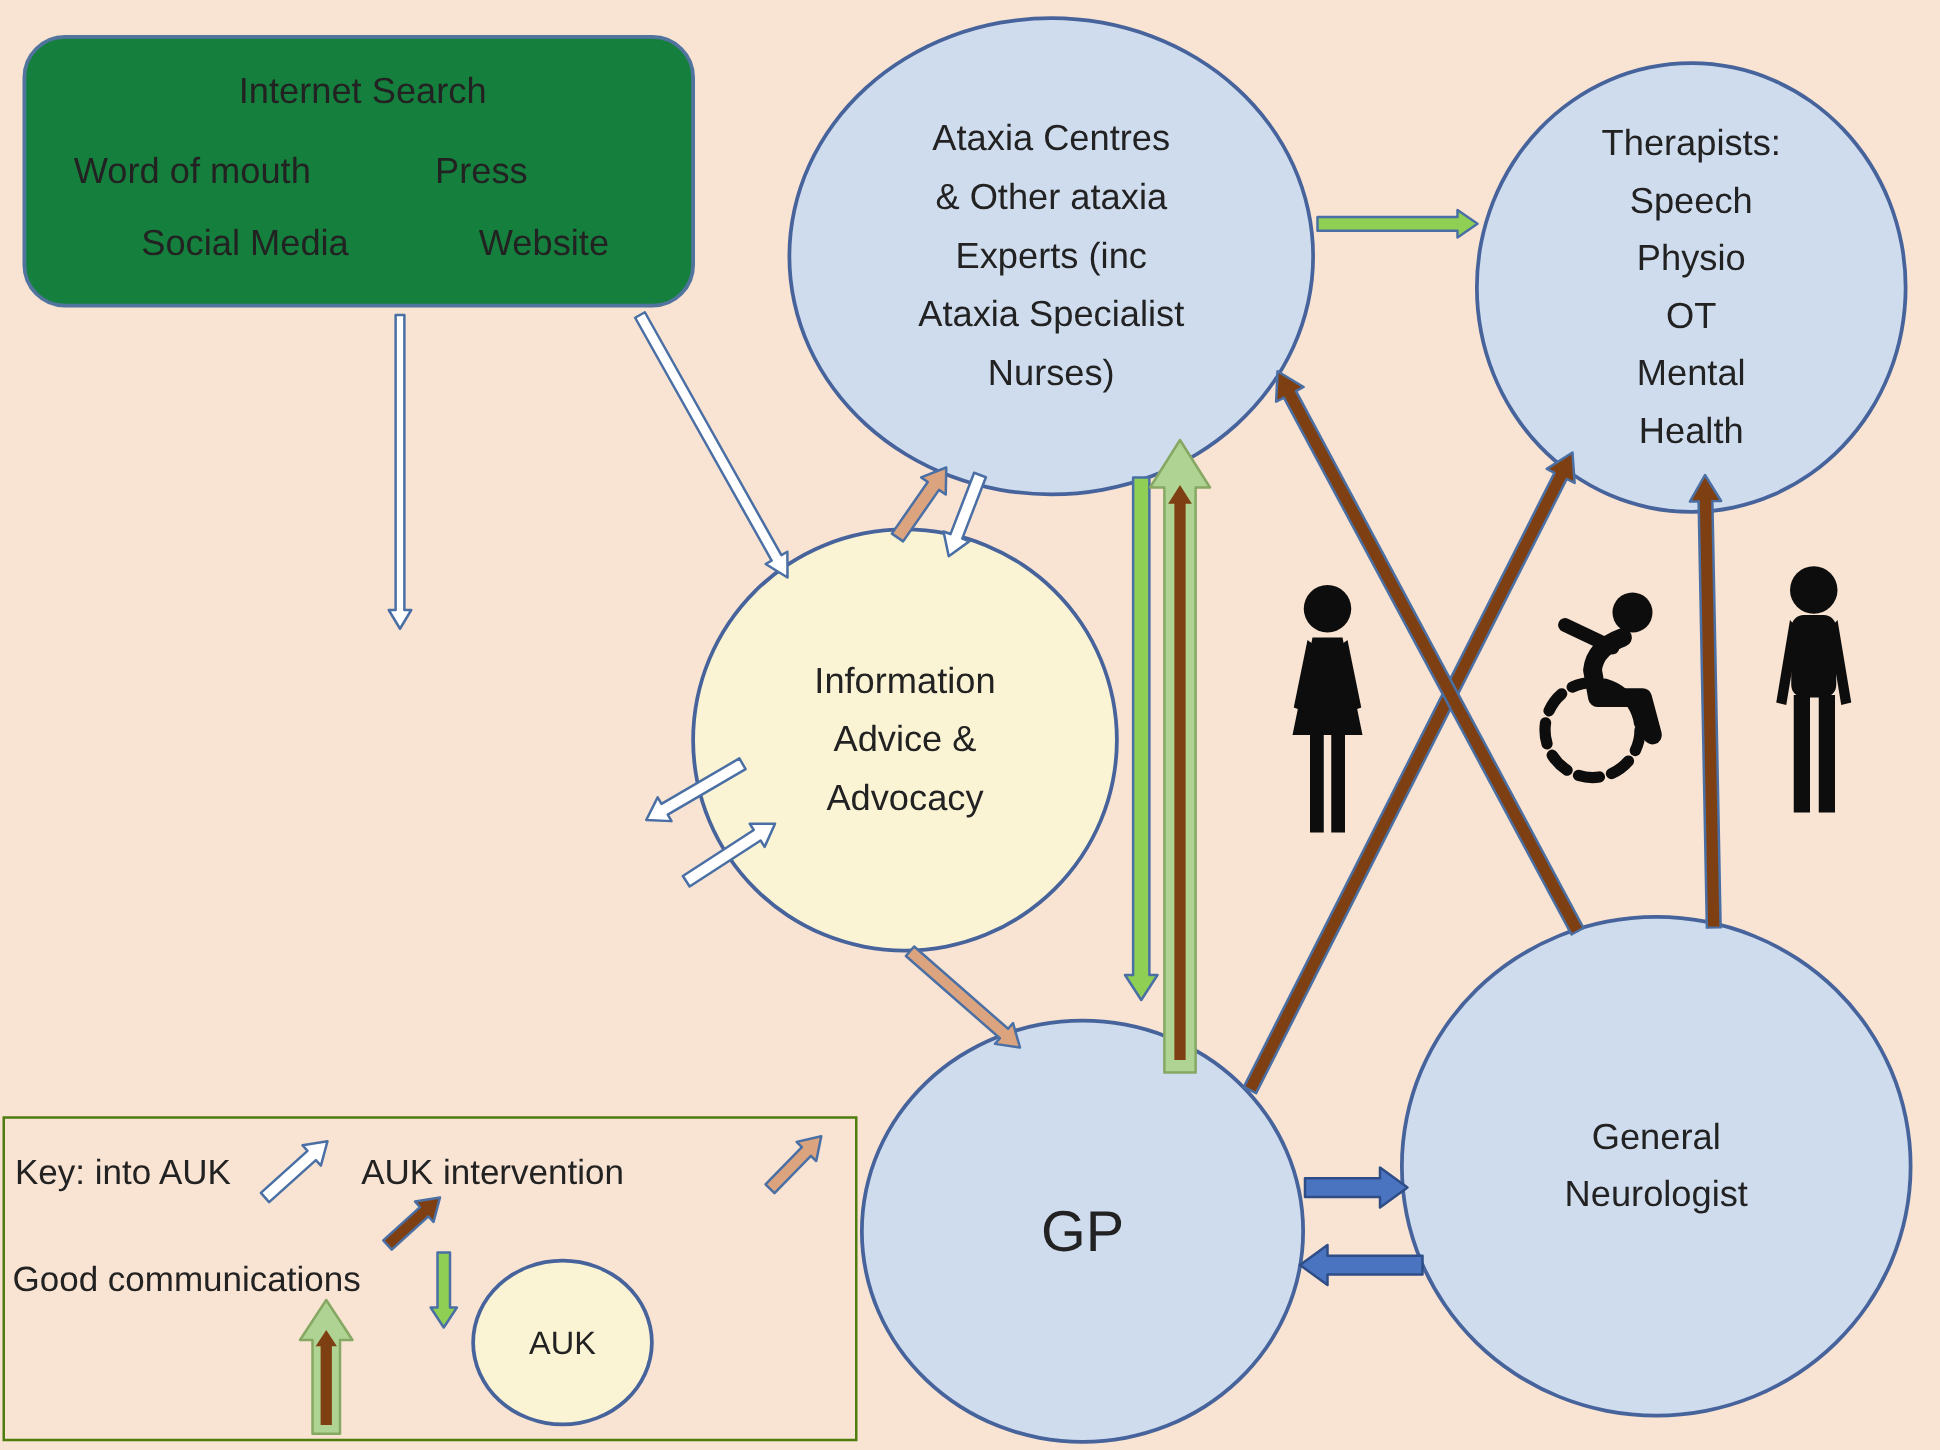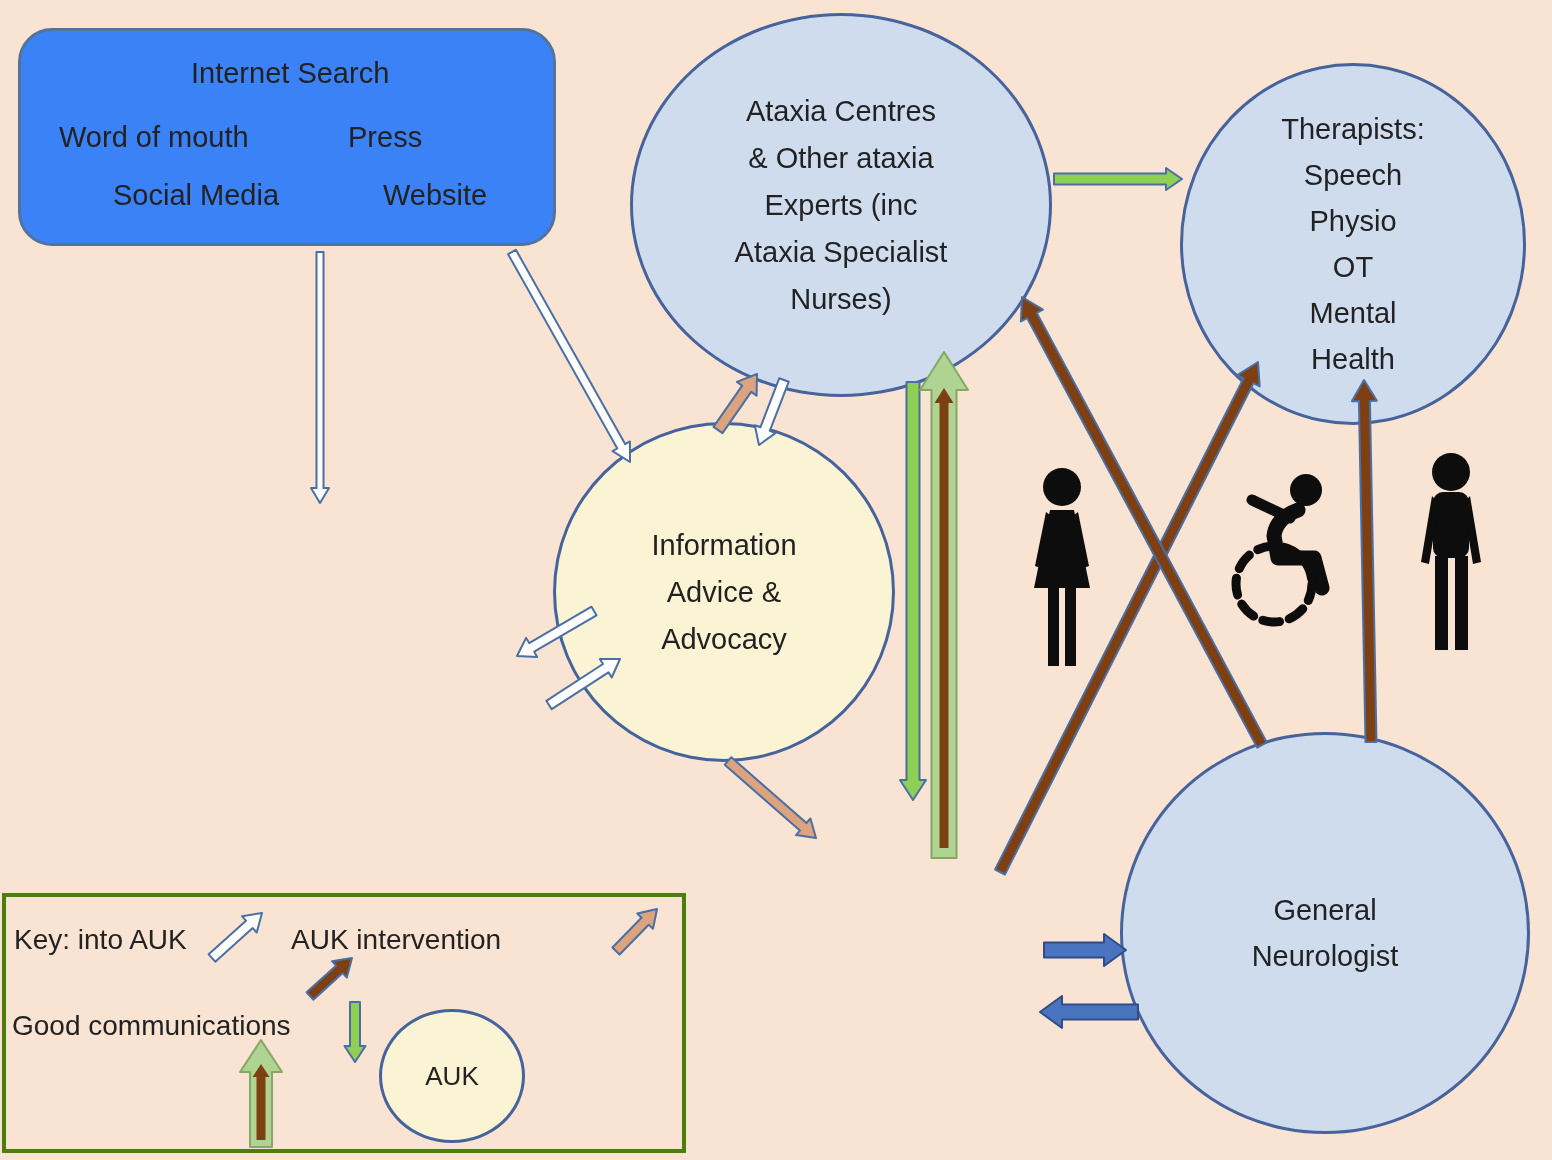--- a/index.html
+++ b/index.html
@@ -15,27 +15,27 @@
     text-align:center; box-sizing:border-box;
     border:3px solid #46639c;
   }
   .blue-node{ background:#cfdcee; }
   .cream-node{ background:#fbf4d4; }
   .node .lbl{ white-space:pre-line; font-size:29px; line-height:47px; }
   .node .lbl-big{ font-size:46px; }
   .node .lbl-title{ font-weight:bold; font-size:29px; line-height:47px; }
   .entry-box{
     position:absolute; left:18px; top:28px; width:538px; height:218px;
-    background:#3b82f6; border:3px solid #51749e; border-radius:34px;
+    background:#15803d; border:3px solid #51749e; border-radius:34px;
     box-sizing:border-box; font-size:29px;
   }
   .entry-box span{ position:absolute; white-space:nowrap; }
   .key-box{
     position:absolute; left:2px; top:893px; width:684px; height:260px;
-    border:4px solid #4d7c0f; box-sizing:border-box; z-index:2;
+    border:2px solid #4d7c0f; box-sizing:border-box; z-index:2;
     font-size:28px;
   }
   .key-box .ktext{ position:absolute; white-space:pre-line; line-height:42px; }
   .key-node{
     position:absolute; border-radius:50%; border:3px solid #46639c;
     display:flex; align-items:center; justify-content:center;
     font-size:26px; box-sizing:border-box;
   }
   #arrow-layer{ position:absolute; left:0; top:0; z-index:3; pointer-events:none; }
   .figure{ position:absolute; z-index:4; }
@@ -54,36 +54,39 @@
   </div>
 
   <div class="node blue-node" style="left:630px; top:13px; width:422px; height:384px;">
     <div class="lbl">Ataxia Centres
 &amp; Other ataxia
 Experts (inc
 Ataxia Specialist
 Nurses)</div>
   </div>
 
-  <div class="node blue-node" style="left:1180px; top:63px; width:346px; height:362px;">
+  <div class="node blue-node" style="left:1180px; top:49px; width:346px; height:362px;">
     <div class="lbl" style="line-height:46px;">Therapists:
 Speech
 Physio
 OT
 Mental
 Health</div>
   </div>
 
 
   <div class="node cream-node" style="left:553px; top:422px; width:342px; height:340px; z-index:1;">
     <div class="lbl">Information
 Advice &amp;
 Advocacy</div>
   </div>
 
+  <div class="node blue-node" style="left:688px; top:815px; width:356px; height:340px;">
+    <div class="lbl lbl-big">GP</div>
+  </div>
 
   <div class="node blue-node" style="left:1120px; top:732px; width:410px; height:402px;">
     <div class="lbl" style="line-height:46px;">General
 Neurologist</div>
   </div>
 
   <div class="key-box">
     <span class="ktext" style="left:8px;  top:22px;">Key: into AUK</span>
     <span class="ktext" style="left:285px; top:22px;">AUK intervention</span>
     <span class="ktext" style="left:6px;  top:108px;">Good communications</span>

